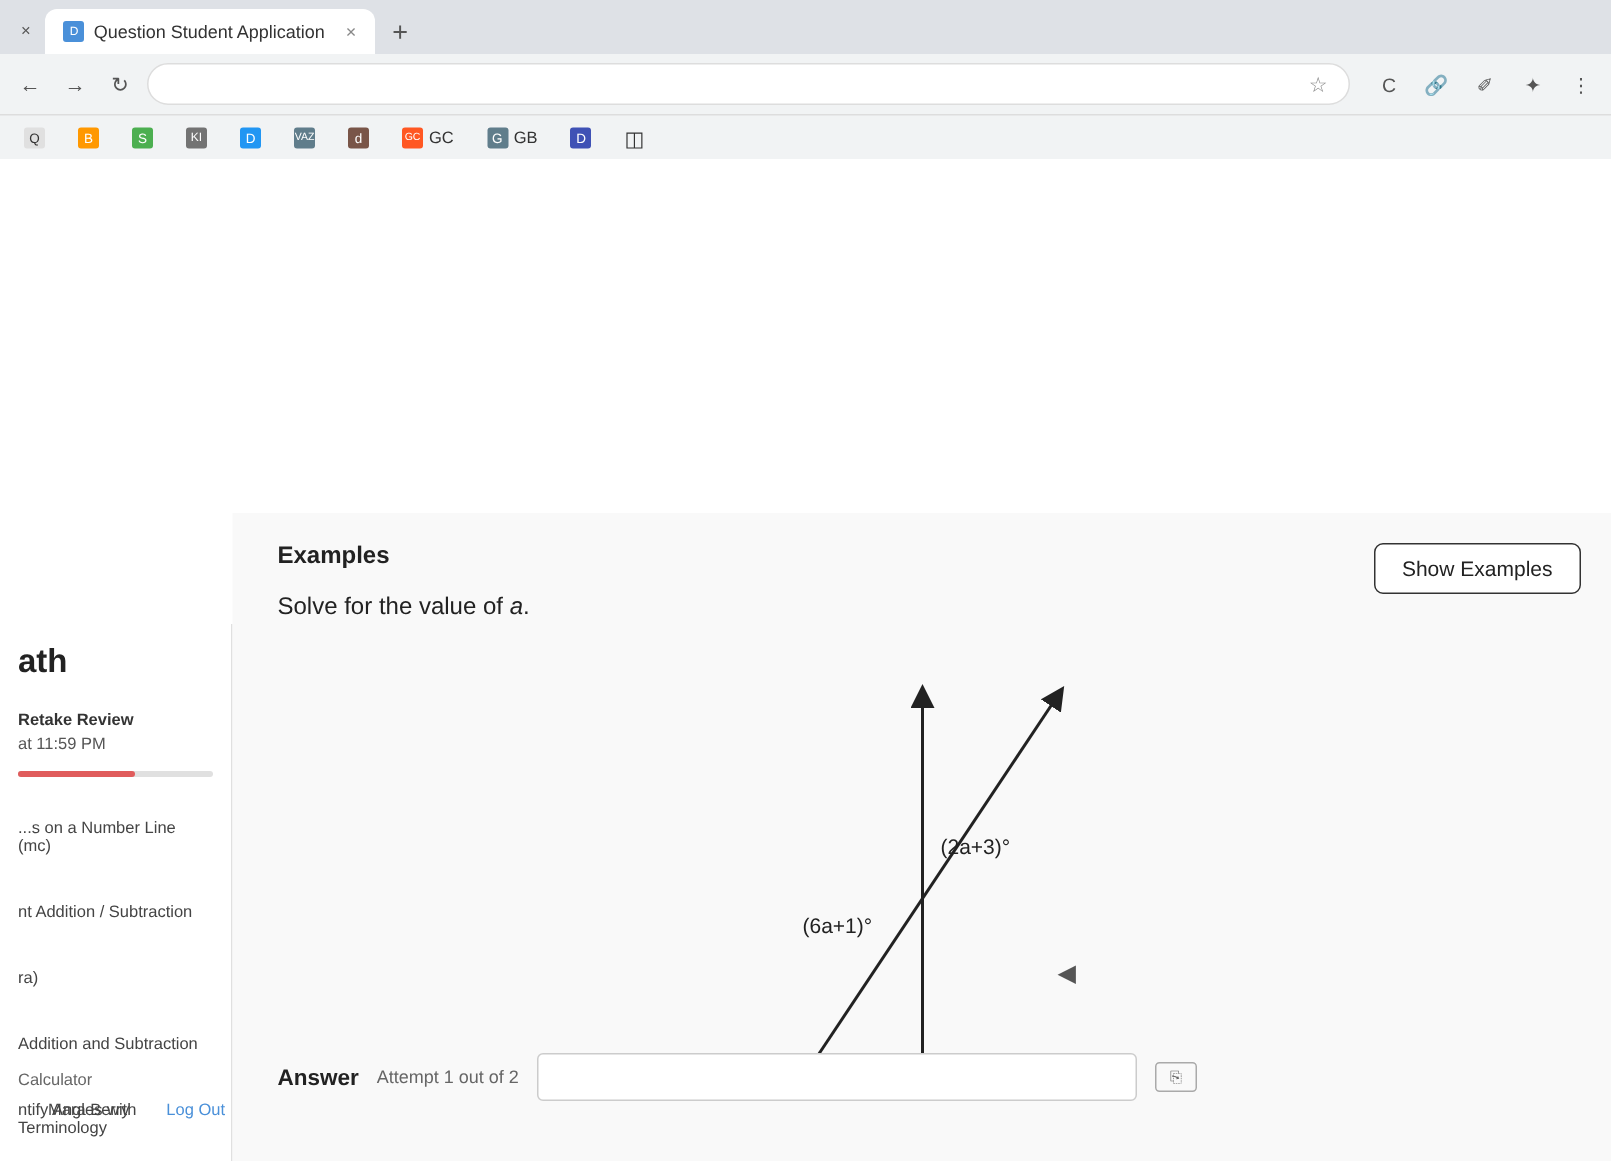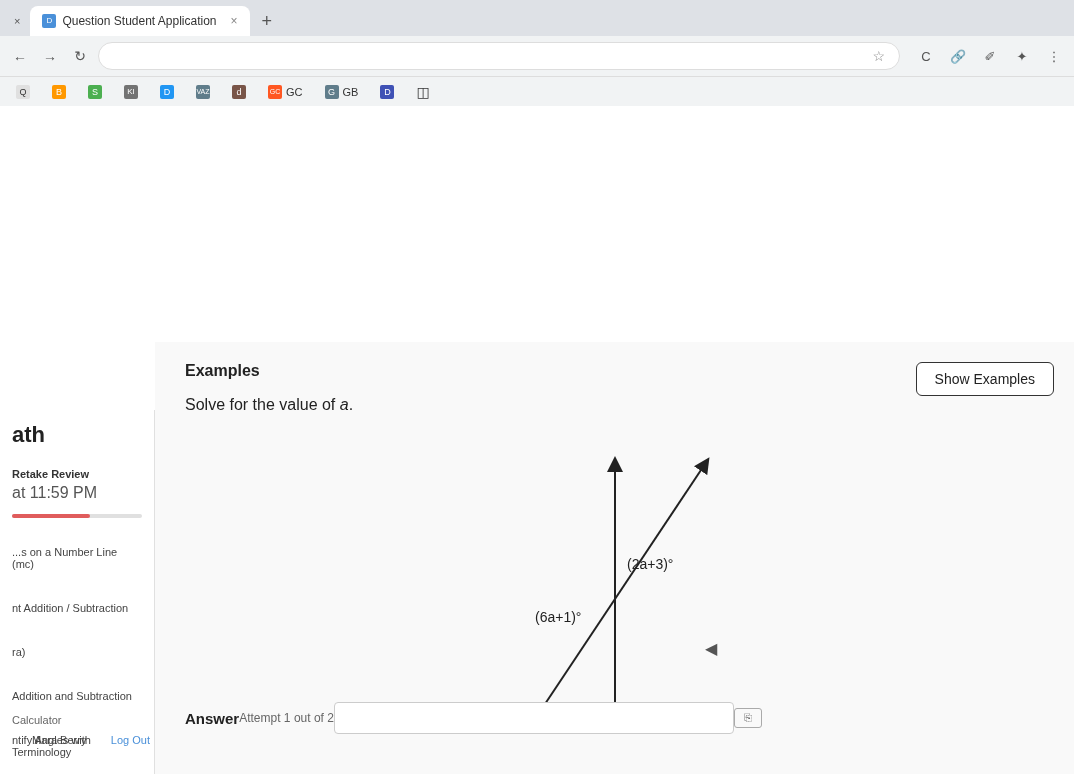--- a/index.html
+++ b/index.html
@@ -201,21 +201,21 @@
     }
 
     .sidebar-section-label {
       font-size: 11px;
       color: #333;
       padding: 4px 12px;
       font-weight: 600;
     }
 
     .sidebar-due {
-      font-size: 16px;
+      font-size: 11px;
       color: #555;
       padding: 0 12px 8px;
     }
 
     .sidebar-progress-bar {
       height: 4px;
       background: #e0e0e0;
       margin: 4px 12px 12px;
       border-radius: 2px;
     }
@@ -301,21 +301,21 @@
     .diagram-container {
       display: flex;
       justify-content: center;
       align-items: center;
       margin: 20px 0 30px;
     }
 
     .answer-row {
       display: flex;
       align-items: center;
-      gap: 0;
+      gap: 12px;
       position: absolute;
       bottom: 40px;
       left: 30px;
       right: 20px;
     }
 
     .answer-label {
       font-size: 15px;
       font-weight: bold;
       color: #222;

